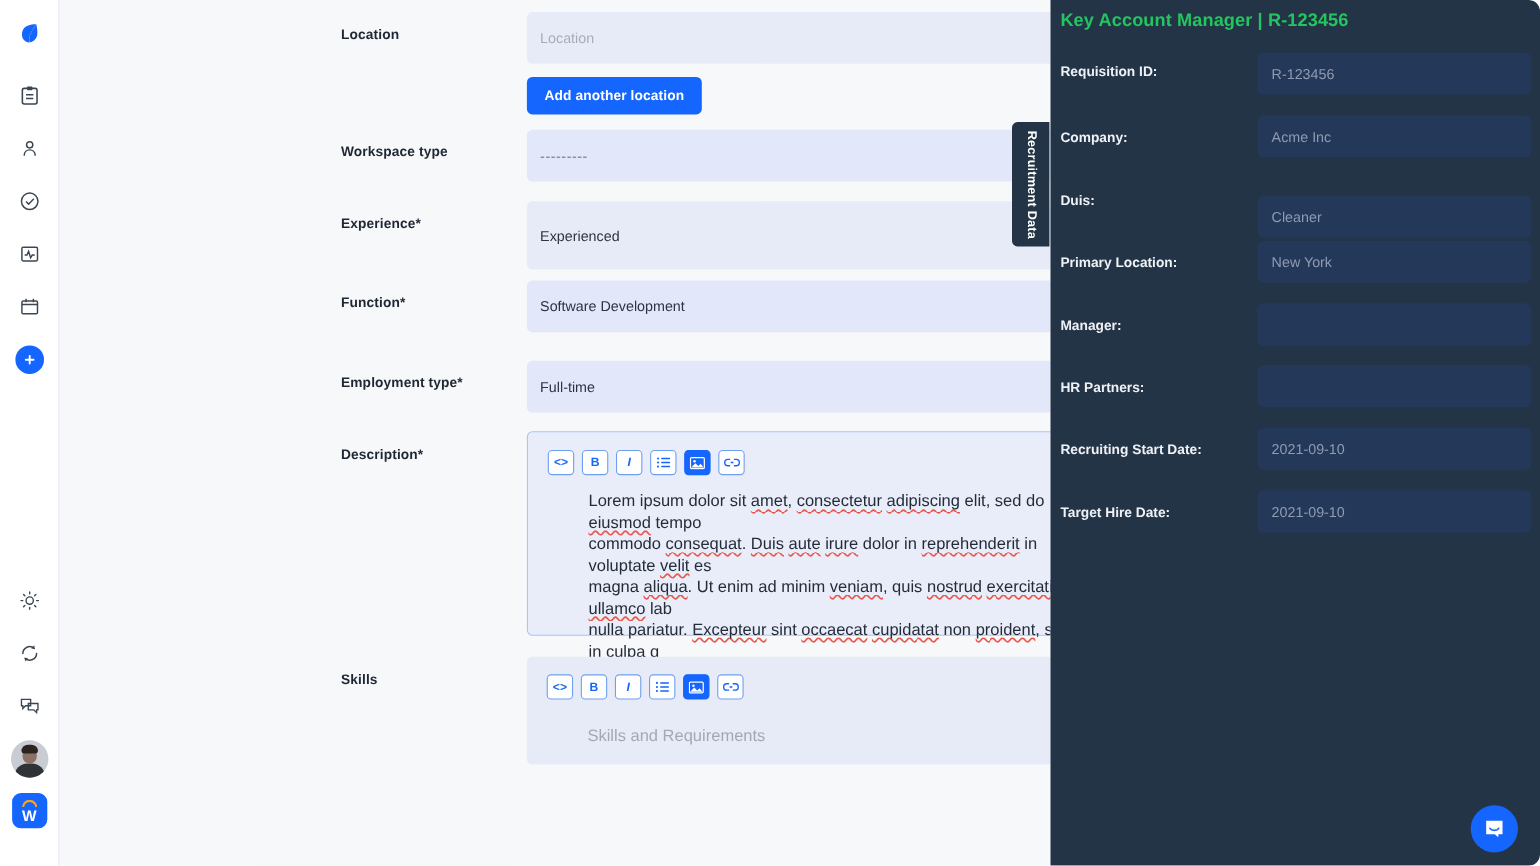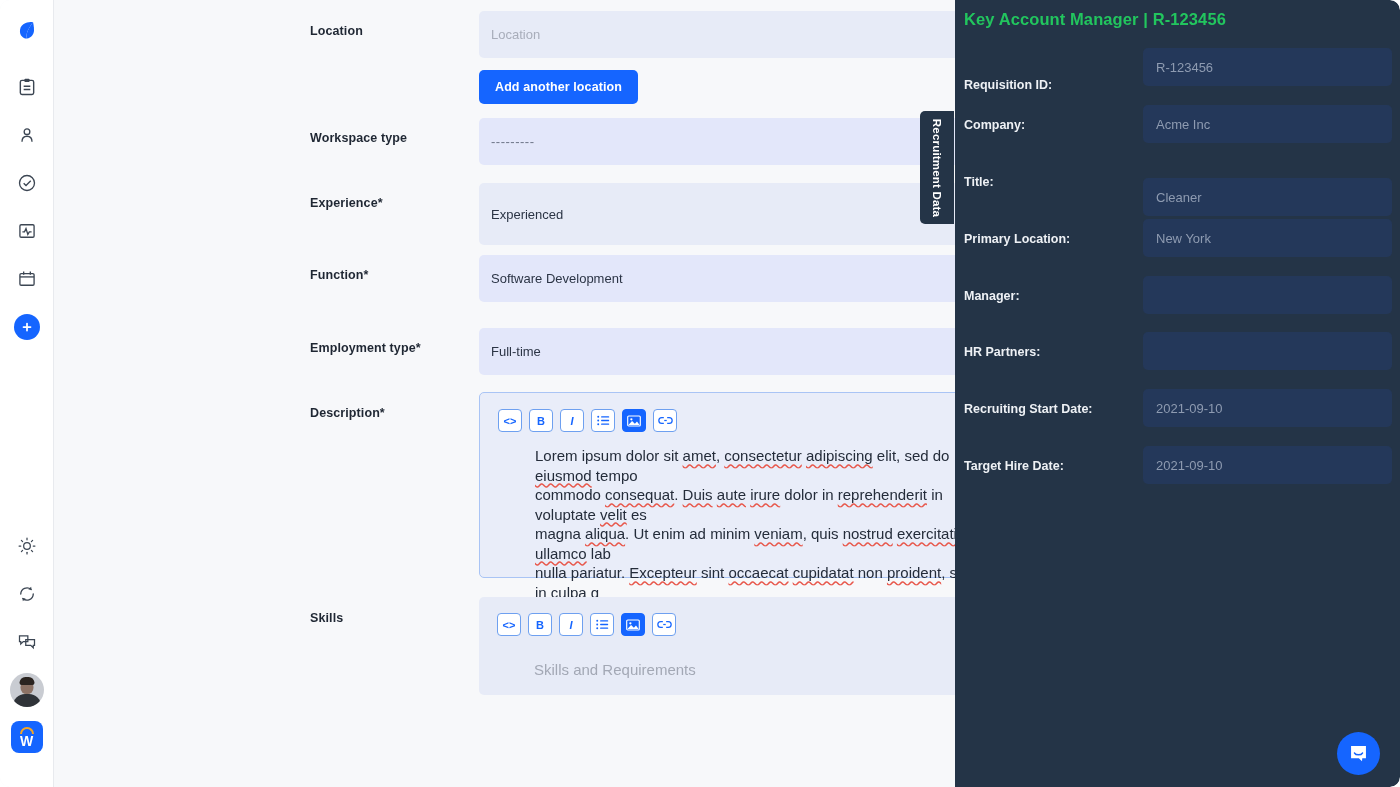--- a/index.html
+++ b/index.html
@@ -466,31 +466,31 @@
 
   </div>
 
   <div id="rec-tab">
     <span>Recruitment Data</span>
   </div>
 
   <div id="panel">
     <div id="panel-title">Key Account Manager | R-123456</div>
 
-    <div class="p-label" style="top:78px">Requisition ID:</div>
+    <div class="p-label" style="top:58px">Requisition ID:</div>
     <div class="p-box" style="top:48px">
       <span>R-123456</span>
     </div>
 
     <div class="p-label" style="top:118px">Company:</div>
     <div class="p-box" style="top:105px">
       <span>Acme Inc</span>
     </div>
 
-    <div class="p-label" style="top:175px">Title:</div>
+    <div class="p-label" style="top:175px">Duis:</div>
     <div class="p-box" style="top:178px">
       <span>Cleaner</span>
     </div>
 
     <div class="p-label" style="top:232px">Primary Location:</div>
     <div class="p-box" style="top:219px">
       <span>New York</span>
     </div>
 
     <div class="p-label" style="top:289px">Manager:</div>

